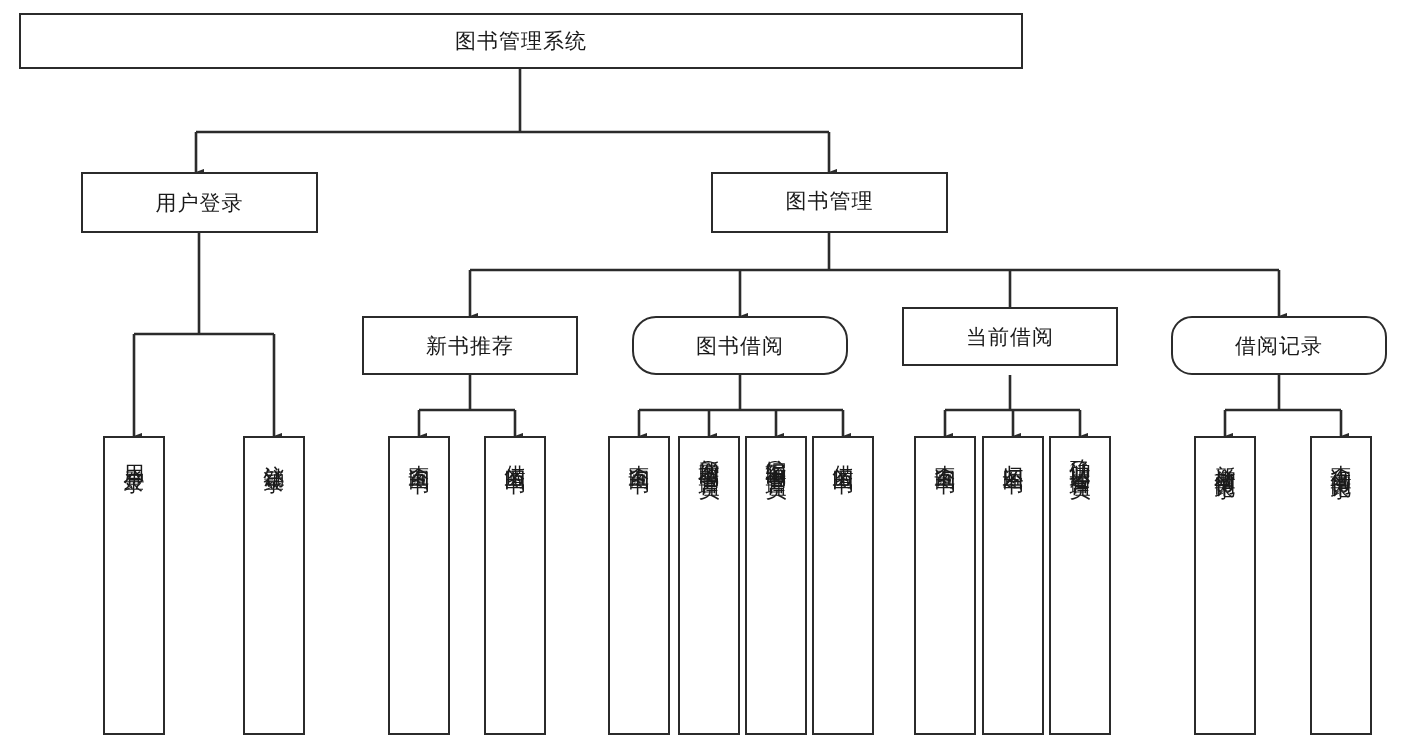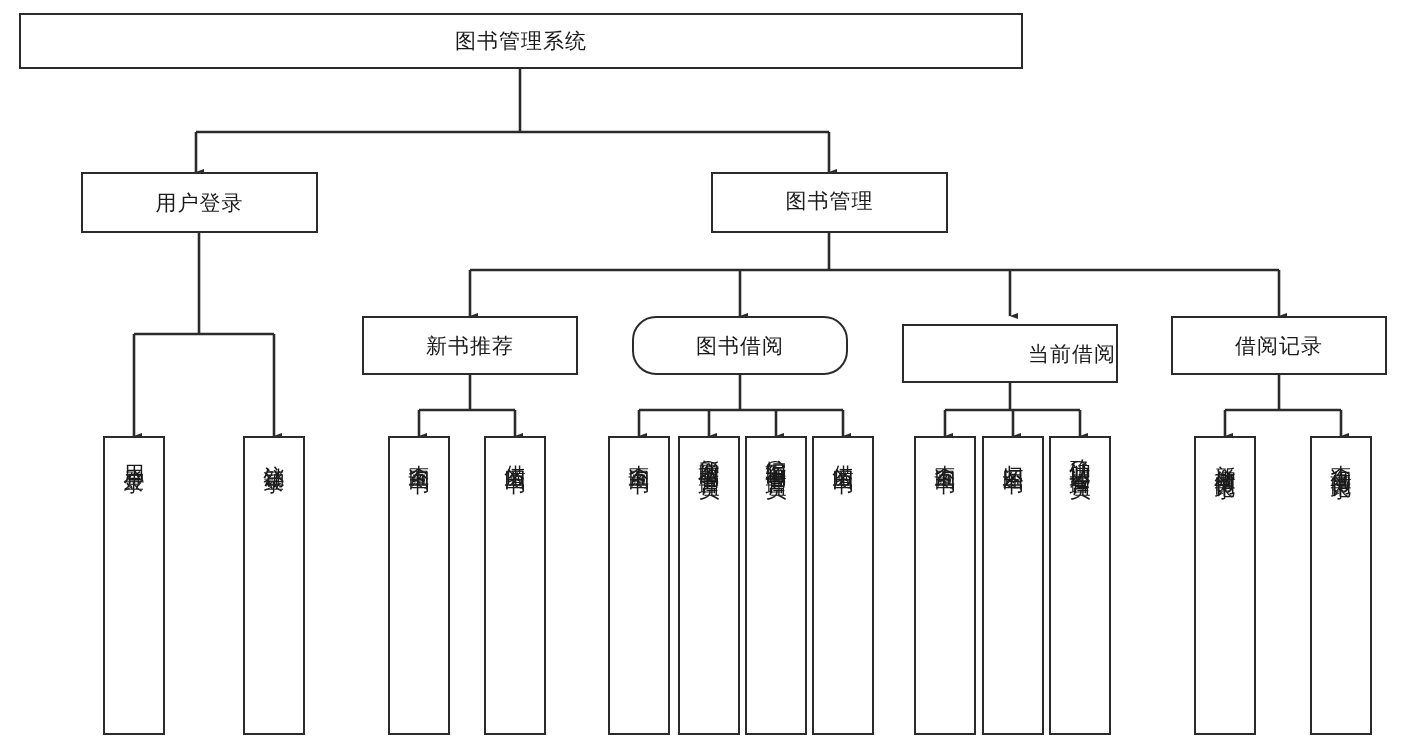--- a/index.html
+++ b/index.html
@@ -125,24 +125,24 @@
       </div>
       <div class="node level-2" style="left: 711px; top: 172px; width: 237px; height: 61px; font-family: Liberation Mono, monospace;">
         <span class="node-label-h">图书管理</span>
       </div>
       <div class="node level-3" style="left: 362px; top: 316px; width: 216px; height: 59px;">
         <span class="node-label-h">新书推荐</span>
       </div>
       <div class="node level-3" style="left: 632px; top: 316px; width: 216px; height: 59px; border-radius: 24px;">
         <span class="node-label-h">图书借阅</span>
       </div>
-      <div class="node level-3" style="left: 902px; top: 324px; width: 216px; height: 59px; justify-content: flex-end;">
+      <div class="node level-3" style="left: 902px; top: 307px; width: 216px; height: 59px;">
         <span class="node-label-h">当前借阅</span>
       </div>
-      <div class="node level-3" style="left: 1171px; top: 316px; width: 216px; height: 59px;">
+      <div class="node level-3" style="left: 1171px; top: 316px; width: 216px; height: 59px; border-radius: 21px;">
         <span class="node-label-h">借阅记录</span>
       </div>
       <div class="node level-4 leaf" style="left: 103px; top: 436px; width: 62px; height: 299px;">
         <span class="node-label-v">用户登录</span>
       </div>
       <div class="node level-4 leaf" style="left: 243px; top: 436px; width: 62px; height: 299px;">
         <span class="node-label-v">注销登录</span>
       </div>
       <div class="node level-4 leaf" style="left: 388px; top: 436px; width: 62px; height: 299px;">
         <span class="node-label-v">查询图书</span>

